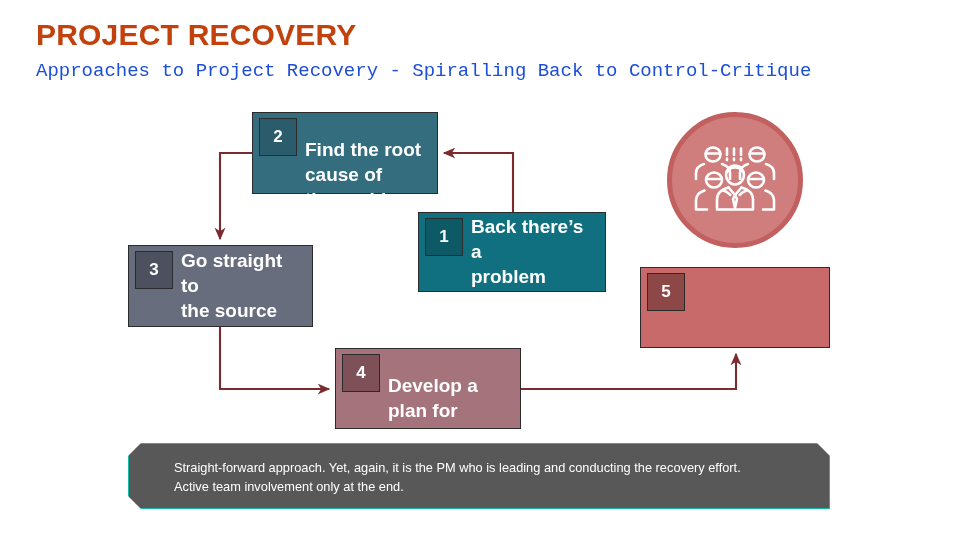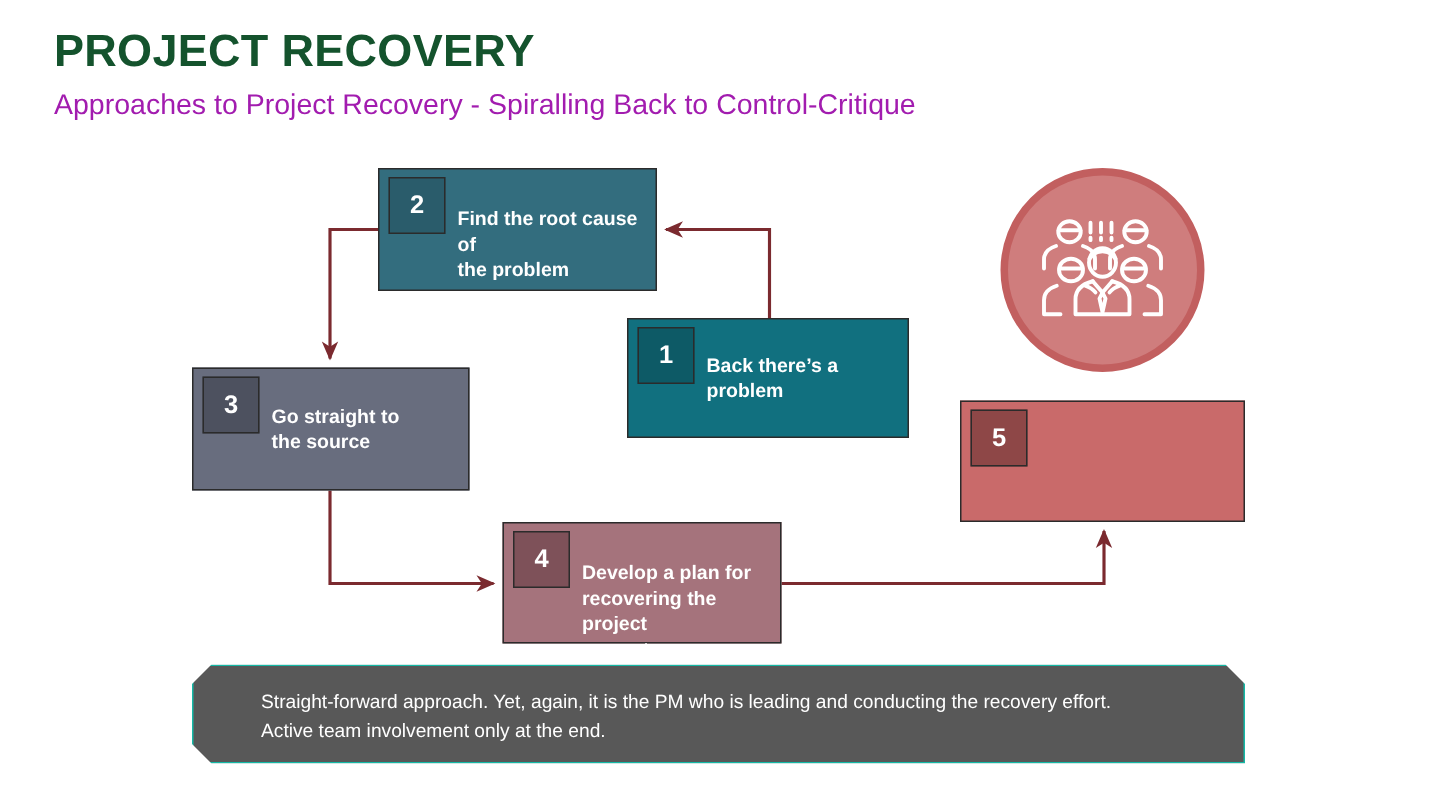--- a/index.html
+++ b/index.html
@@ -24,32 +24,33 @@
   }
 
   
   #title {
     position: absolute;
     left: 36px;
     top: 18px;
     font-size: 30px;
     font-weight: bold;
     letter-spacing: 0.2px;
-    color: #14532d;
+    color: #c2410c;
     white-space: nowrap;
   }
 
   #subtitle {
     position: absolute;
     left: 36px;
     top: 60px;
     font-size: 19px;
     font-weight: normal;
-    color: #a21caf;
+    color: #1d4ed8;
     white-space: nowrap;
+    font-family: Liberation Mono, monospace;
   }
 
   
   .flow-box {
     position: absolute;
     border: 1px solid #2b2b2b;
   }
 
   .flow-badge {
     position: absolute;
@@ -65,21 +66,21 @@
     align-items: center;
     justify-content: center;
     z-index: 3;
   }
 
   .flow-text {
     position: absolute;
     left: 52px;
     right: 8px;
     color: #ffffff;
-    font-size: 13px;
+    font-size: 19px;
     font-weight: bold;
     line-height: 1.32;
     white-space: pre-line;
   }
 
   .flow-text.top   { top: 24px; }
   .flow-text.mid   { top: 50%; transform: translateY(-50%); }
 
   
   #box-1 { left: 418px; top: 212px; width: 188px; height: 80px;  background: #11707f; }

